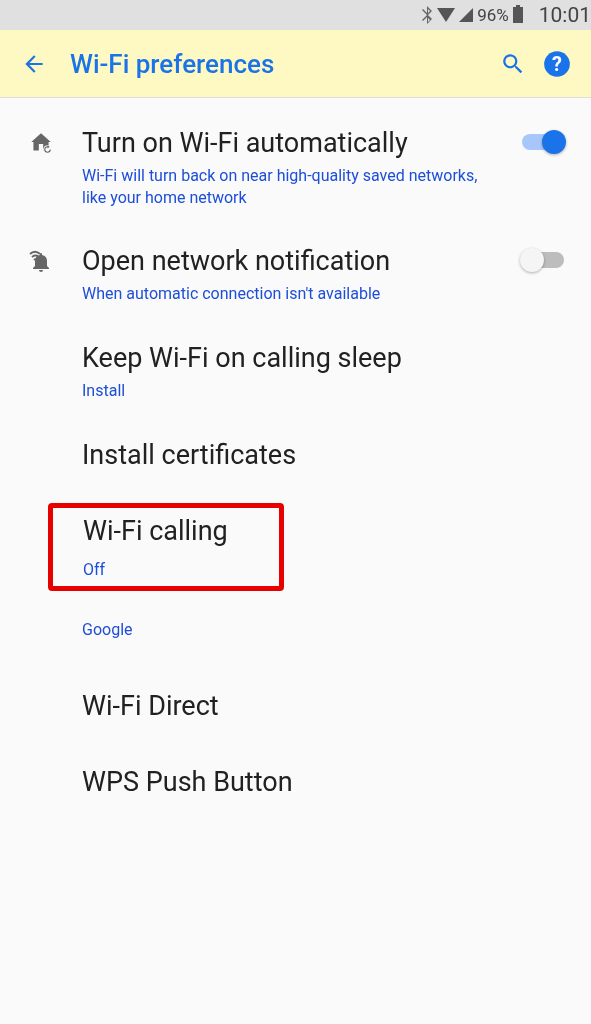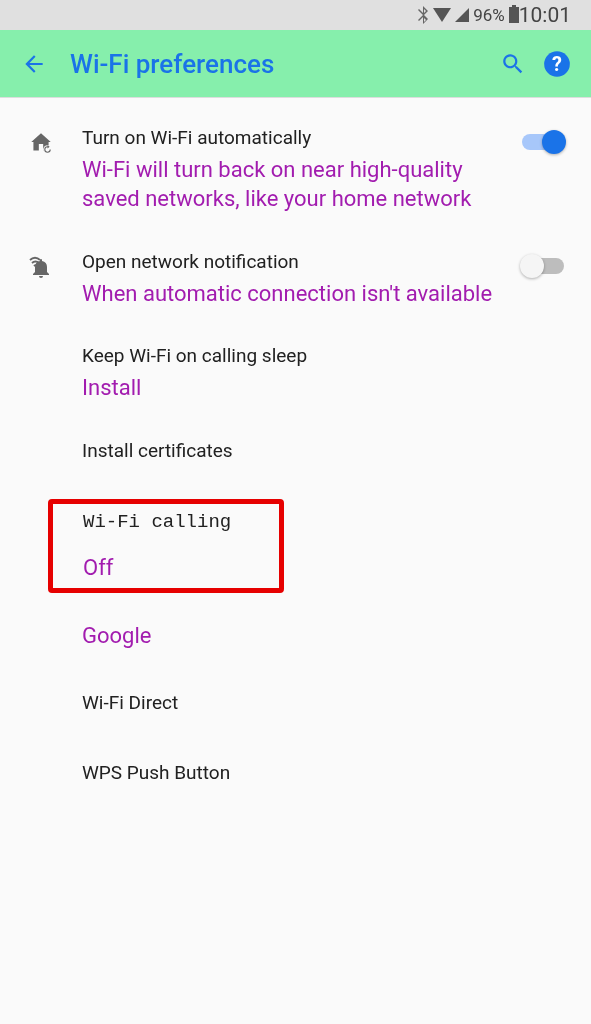--- a/index.html
+++ b/index.html
@@ -9,31 +9,31 @@
       height: 1024px;
       background: #fafafa;
       overflow: hidden;
     }
     .status-bar {
       height: 30px;
       background: #e0e0e0;
       display: flex;
       justify-content: flex-end;
       align-items: center;
-      padding: 0 20px;
-      gap: 0;
+      padding: 0 0;
+      gap: 16px;
       color: #555;
       font-size: 16px;
     }
     .status-bar .icons { display: flex; align-items: center; gap: 4px; }
     .status-bar .time { font-size: 21px; color: #444; }
     .status-bar .pct { font-size: 17px; color: #444; }
     .app-bar {
       height: 68px;
-      background: #86efac;
+      background: #fef9c3;
       border-bottom: 1px solid #ddd;
       display: flex;
       align-items: center;
       padding: 0 12px;
     }
     .app-bar .back-btn {
       width: 44px; height: 44px;
       display: flex; align-items: center; justify-content: center;
       color: #1a73e8;
       cursor: pointer;
@@ -73,28 +73,28 @@
       padding-right: 10px;
     }
     .setting-row .toggle-col {
       width: 60px;
       display: flex;
       align-items: center;
       justify-content: center;
       padding-top: 8px;
     }
     .setting-title {
-      font-size: 19px;
+      font-size: 27px;
       color: #212121;
       line-height: 1.3;
       margin-bottom: 4px;
     }
     .setting-subtitle {
-      font-size: 22px;
-      color: #a21caf;
+      font-size: 16px;
+      color: #1d4ed8;
       line-height: 1.35;
     }
     .toggle {
       position: relative;
       width: 42px;
       height: 16px;
       border-radius: 10px;
       cursor: pointer;
     }
     .toggle.on { background: #a7c7fa; }
@@ -109,21 +109,21 @@
     }
     .toggle.on .knob { right: -2px; background: #1a73e8; }
     .toggle.off .knob { left: -2px; background: #f5f5f5; }
     .highlight-box {
       border: 5px solid #e60000;
       border-radius: 4px;
       margin: 0 10px 0 48px;
       padding: 6px 4px 6px 30px;
       width: 236px;
     }
-    .highlight-box .setting-title { margin-bottom: 18px; font-family: Liberation Mono, monospace; }
+    .highlight-box .setting-title { margin-bottom: 10px; }
     svg { display: block; }
     .tri-down {
       width: 0; height: 0;
       border-left: 9px solid transparent;
       border-right: 9px solid transparent;
       border-top: 14px solid #555;
     }
     .sig {
       width: 0; height: 0;
       border-bottom: 14px solid #555;

